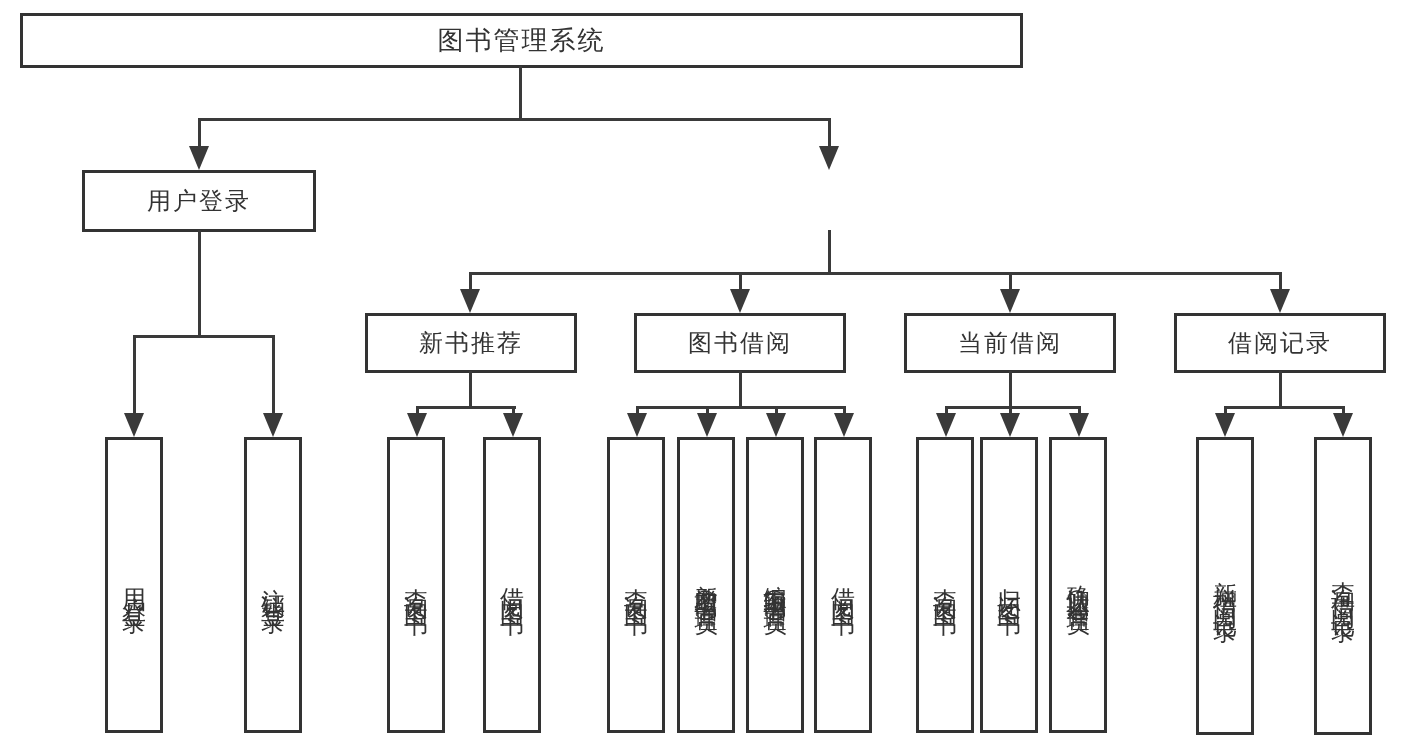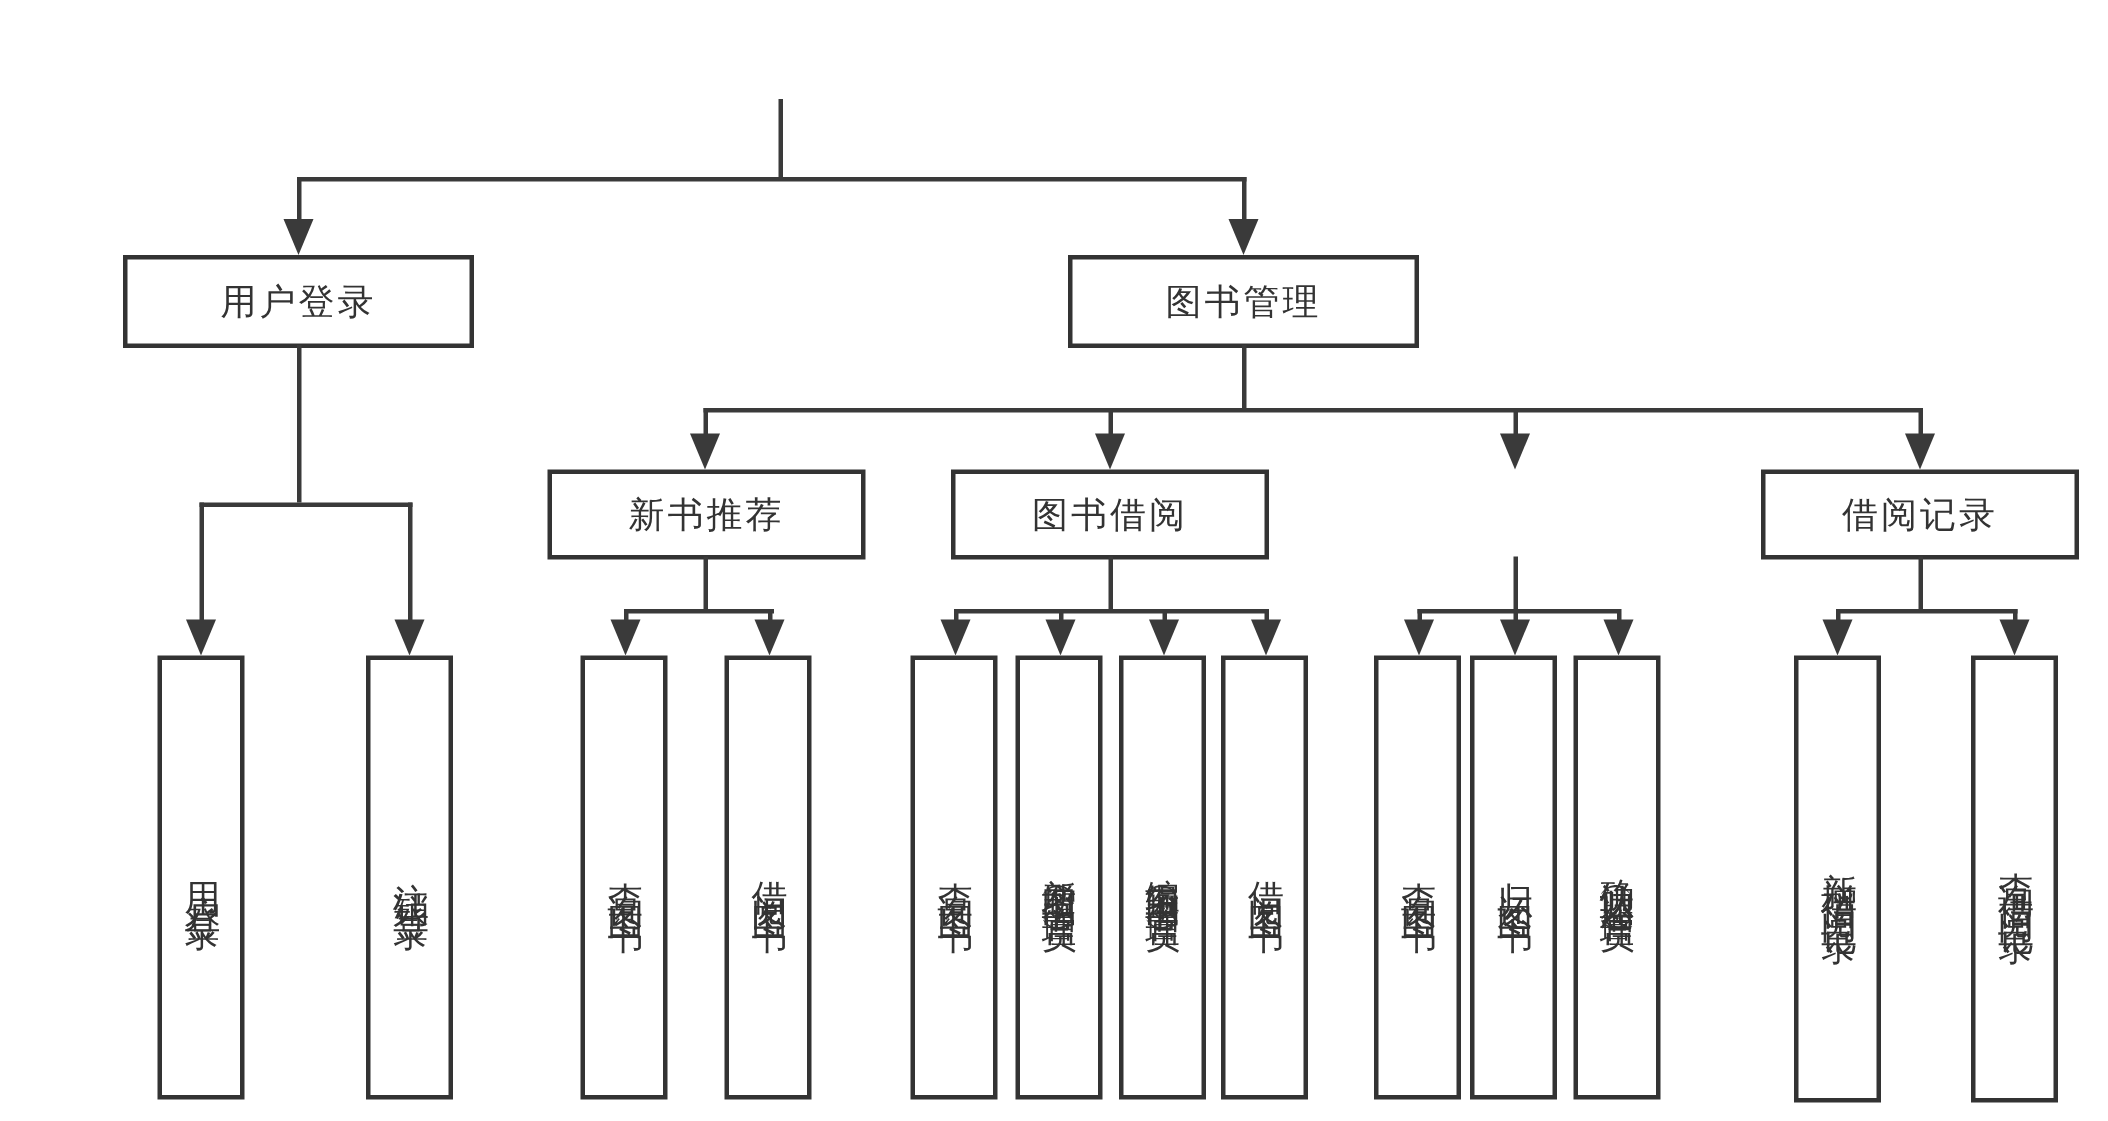--- a/index.html
+++ b/index.html
@@ -33,33 +33,33 @@
   .watermark{
     position:absolute;left:1185px;top:716px;width:215px;
     font-size:21px;color:var(--watermark);white-space:nowrap;
   }
 </style>
 </head>
 <body>
 
 <div class="canvas">
 
+  <div class="box" style="left:20px;top:13px;width:1003px;height:55px">
+    <span class="root-label">图书管理系统</span>
+  </div>
 
   <div class="vl" style="left:519px;top:66px;height:52px"></div>
   <div class="hl" style="left:198px;top:118px;width:633px"></div>
   <div class="vl" style="left:198px;top:118px;height:30px"></div>
   <div class="ah" style="left:189px;top:146px"></div>
   <div class="vl" style="left:828px;top:118px;height:30px"></div>
   <div class="ah" style="left:819px;top:146px"></div>
 
   <div class="box" style="left:82px;top:170px;width:234px;height:62px">
     <span class="h-label">用户登录</span>
-  </div>
-  <div class="box" style="left:712px;top:170px;width:234px;height:62px">
-    <span class="h-label">图书管理</span>
   </div>
 
   <div class="vl" style="left:198px;top:230px;height:105px"></div>
   <div class="hl" style="left:133px;top:335px;width:142px"></div>
   <div class="vl" style="left:133px;top:335px;height:80px"></div>
   <div class="ah" style="left:124px;top:413px"></div>
   <div class="vl" style="left:272px;top:335px;height:80px"></div>
   <div class="ah" style="left:263px;top:413px"></div>
 
   <div class="vl" style="left:828px;top:230px;height:42px"></div>
@@ -71,20 +71,23 @@
   <div class="vl" style="left:1009px;top:272px;height:19px"></div>
   <div class="ah" style="left:1000px;top:289px"></div>
   <div class="vl" style="left:1279px;top:272px;height:19px"></div>
   <div class="ah" style="left:1270px;top:289px"></div>
 
   <div class="box" style="left:365px;top:313px;width:212px;height:60px">
     <span class="h-label">新书推荐</span>
   </div>
   <div class="box" style="left:634px;top:313px;width:212px;height:60px">
     <span class="h-label">图书借阅</span>
+  </div>
+  <div class="box" style="left:904px;top:313px;width:212px;height:60px">
+    <span class="h-label">当前借阅</span>
   </div>
   <div class="box" style="left:1174px;top:313px;width:212px;height:60px">
     <span class="h-label">借阅记录</span>
   </div>
 
   <div class="vl" style="left:469px;top:371px;height:35px"></div>
   <div class="hl" style="left:416px;top:406px;width:100px"></div>
   <div class="vl" style="left:416px;top:406px;height:9px"></div>
   <div class="ah" style="left:407px;top:413px"></div>
   <div class="vl" style="left:512px;top:406px;height:9px"></div>

